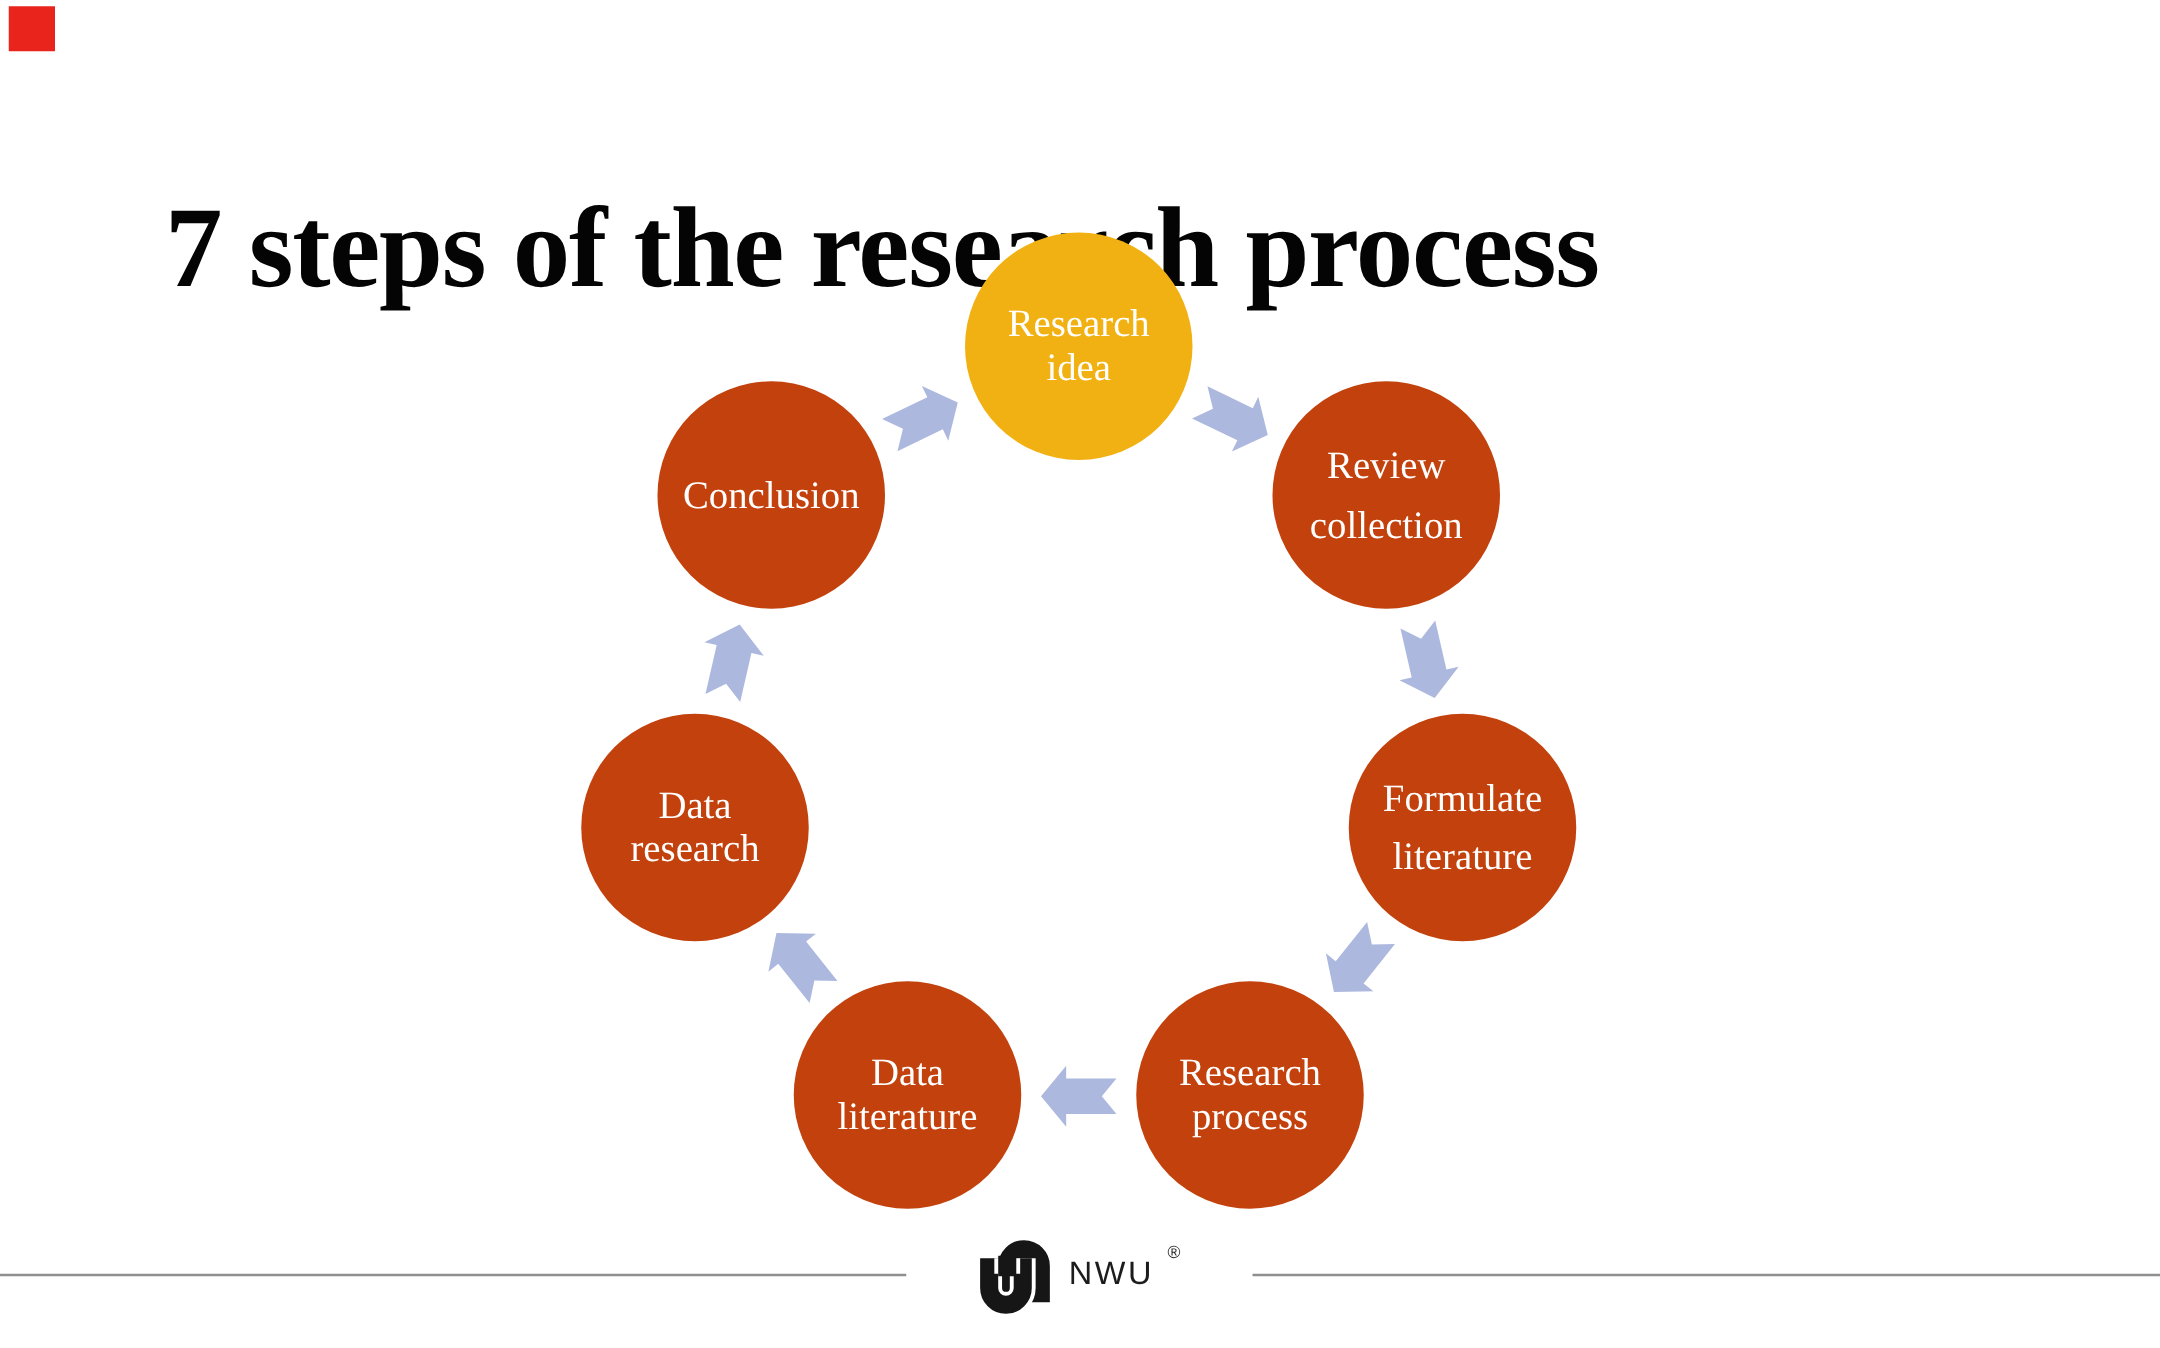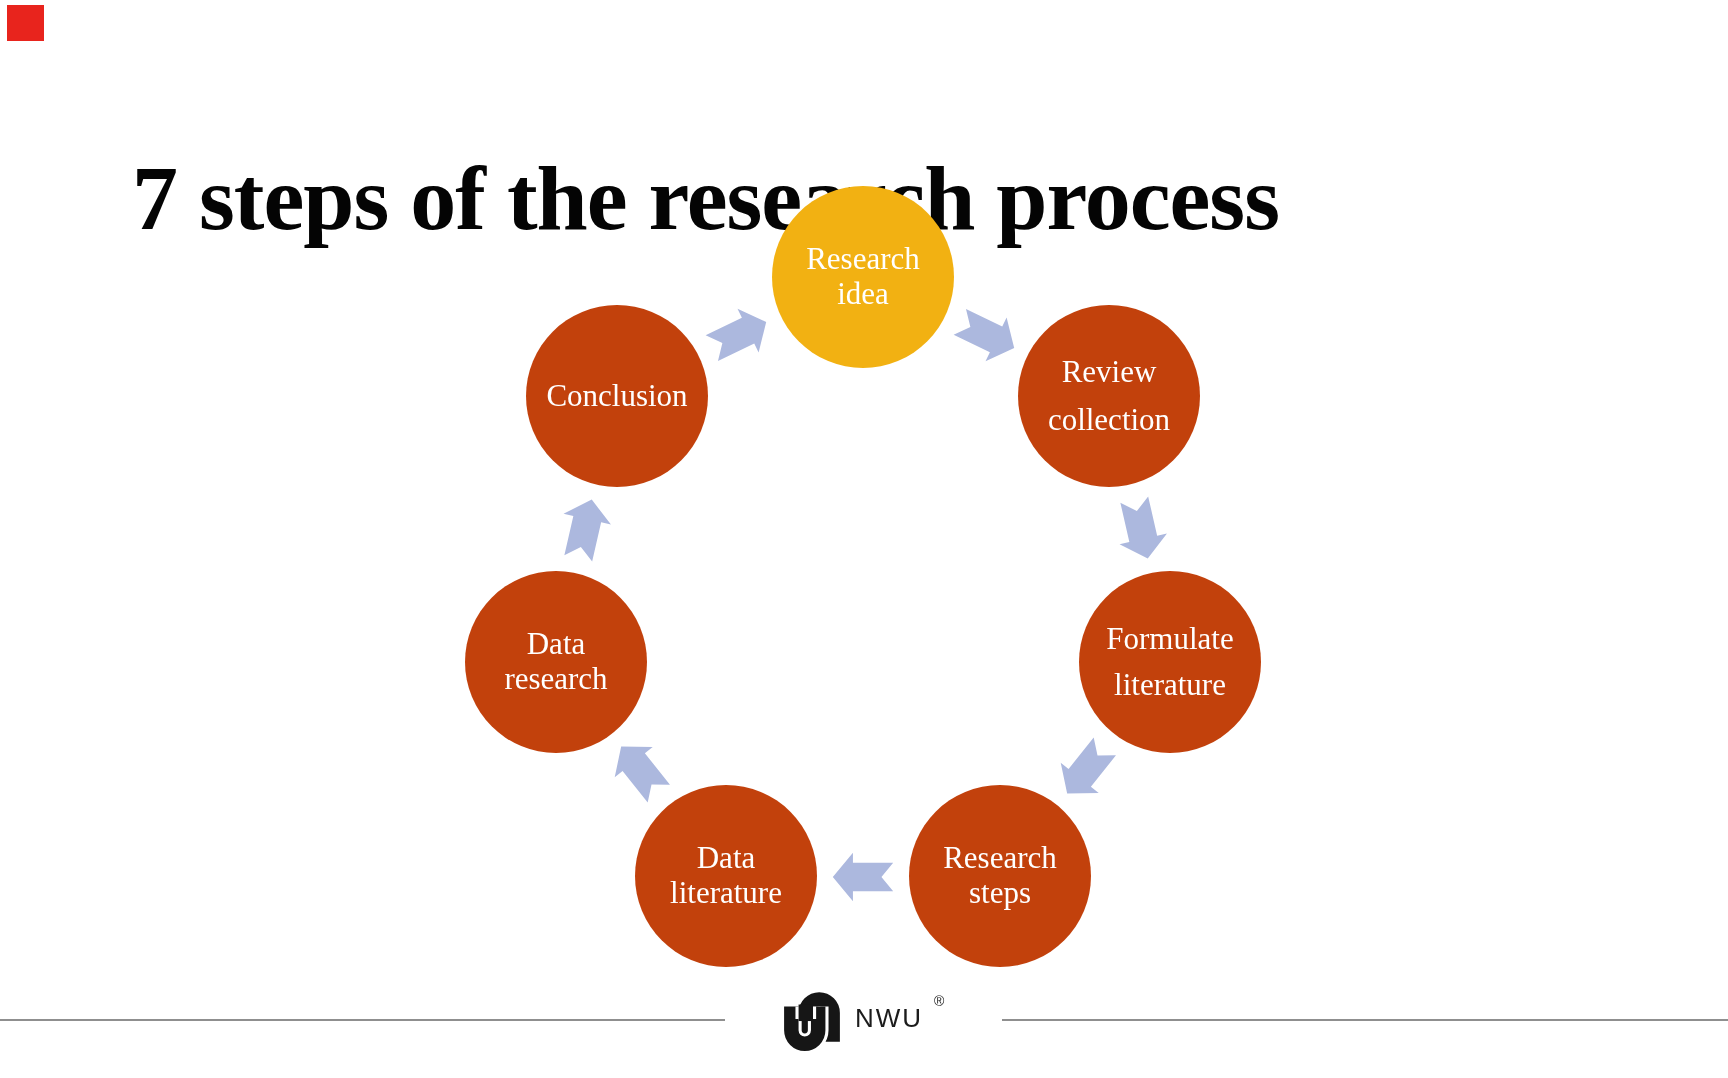--- a/index.html
+++ b/index.html
@@ -80,21 +80,21 @@
     <span class="line">collection</span>
   </div>
 
   <div class="step step-formulate">
     <span class="line">Formulate</span>
     <span class="line">literature</span>
   </div>
 
   <div class="step step-design">
     <span class="line">Research</span>
-    <span class="line">steps</span>
+    <span class="line">process</span>
   </div>
 
   <div class="step step-collection">
     <span class="line">Data</span>
     <span class="line">literature</span>
   </div>
 
   <div class="step step-analysis">
     <span class="line">Data</span>
     <span class="line">research</span>

